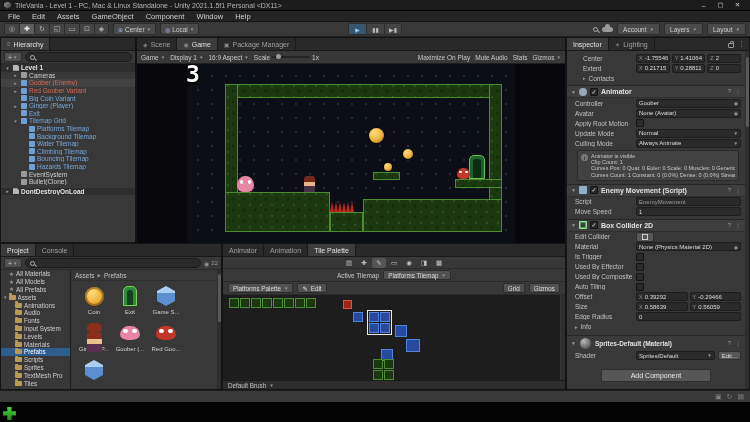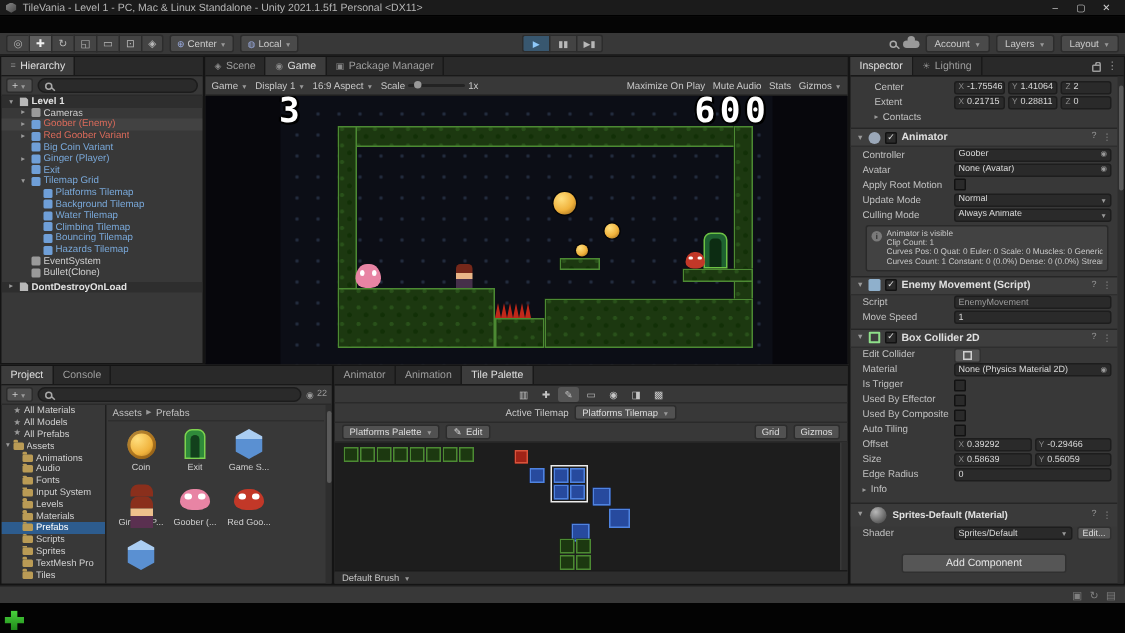--- a/index.html
+++ b/index.html
@@ -185,20 +185,29 @@
   <div id="titlebar">
     <span class="ticon"></span>
     <span class="ttext">TileVania - Level 1 - PC, Mac &amp; Linux Standalone - Unity 2021.1.5f1 Personal &lt;DX11&gt;</span>
     <span class="winbtns">
       <span class="winbtn">–</span>
       <span class="winbtn">▢</span>
       <span class="winbtn">✕</span>
     </span>
   </div>
 
+  <div id="menubar">
+    <span class="menu-item">File</span>
+    <span class="menu-item">Edit</span>
+    <span class="menu-item">Assets</span>
+    <span class="menu-item">GameObject</span>
+    <span class="menu-item">Component</span>
+    <span class="menu-item">Window</span>
+    <span class="menu-item">Help</span>
+  </div>
 
   <div id="toolbar">
     <span class="toolgrp">
       <span class="toolbtn first">◎</span>
       <span class="toolbtn active">✚</span>
       <span class="toolbtn">↻</span>
       <span class="toolbtn">◱</span>
       <span class="toolbtn">▭</span>
       <span class="toolbtn">⊡</span>
       <span class="toolbtn last">◈</span>
@@ -388,21 +397,20 @@
         </span>
       <span class="gitem">
           <span>Gizmos</span>
           <span class="arr-s">▼</span>
         </span>
     </div>
     <div id="viewport">
       <div id="gamecontent">
 
         <div class="hud" style="left:-1px;top:-3px;">3</div>
-        <div class="hud" style="left:276px;top:-3px;letter-spacing:3px;">600</div>
 
         <div class="tile" style="left:38px;top:20px;width:277px;height:14px;"></div>
         <div class="tile" style="left:38px;top:20px;width:13px;height:121px;"></div>
         <div class="tile" style="left:302px;top:20px;width:13px;height:148px;"></div>
         <div class="tile" style="left:38px;top:128px;width:105px;height:40px;"></div>
         <div class="tile" style="left:143px;top:148px;width:33px;height:20px;"></div>
         <div class="tile" style="left:176px;top:135px;width:139px;height:33px;"></div>
         <div class="tile" style="left:186px;top:108px;width:27px;height:8px;"></div>
         <div class="tile" style="left:268px;top:115px;width:47px;height:9px;"></div>
 

